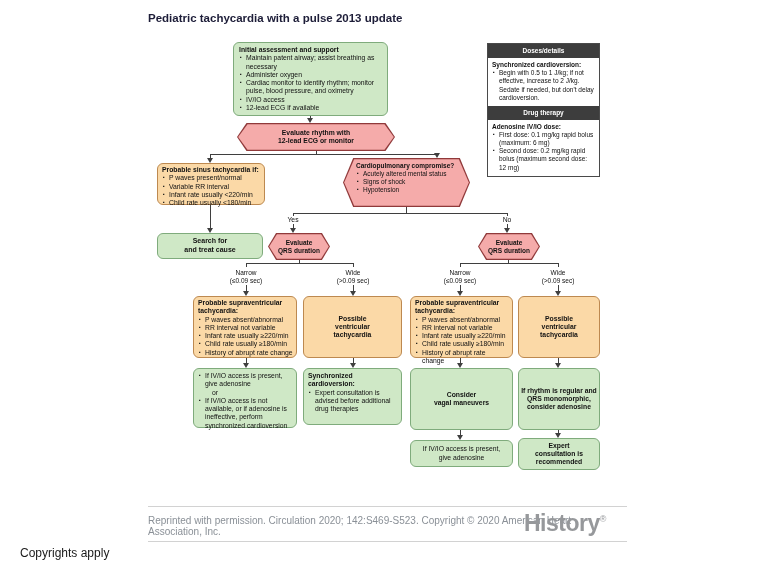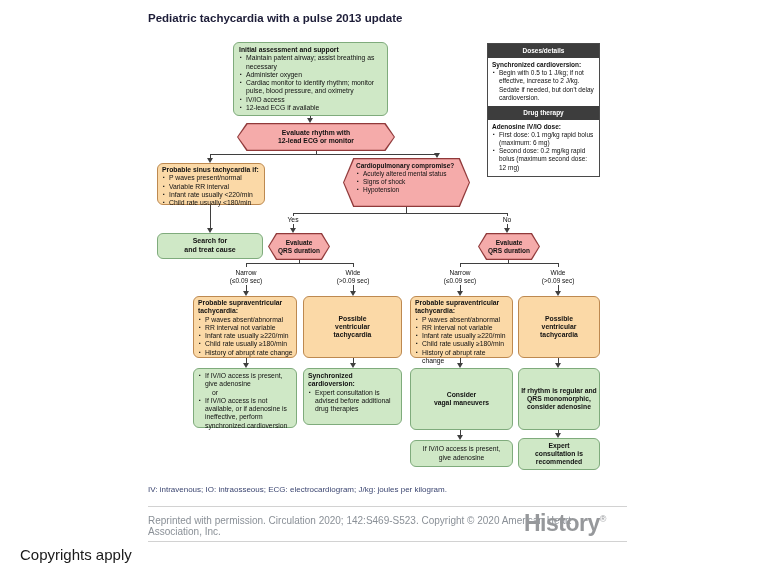--- a/index.html
+++ b/index.html
@@ -39,21 +39,21 @@
          font-size:6.5px;line-height:1.25;box-sizing:border-box;}
   .pbar{background:var(--panel-header-bg,#3d3d3d);color:var(--panel-header-text,#fff);font-weight:bold;
         text-align:center;padding:3px 2px;}
   .psec{padding:3px 4px 4px 4px;}
   
   #abbrev{left:148px;top:485px;font-size:8px;color:var(--abbrev-color,#3c4671);}
   .rule{position:absolute;left:148px;width:479px;height:1px;background:var(--rule-color,#d2d2d2);}
   #reprint{left:148px;top:515px;font-size:10px;color:var(--muted-color,#8a9097);width:440px;}
   #logo{left:524px;top:510px;font-size:23px;font-weight:bold;color:var(--logo-color,#96989b);letter-spacing:-0.5px;}
   #logo sup{font-size:9px;font-weight:normal;}
-  #copyrights{left:20px;top:546px;font-size:15px;color:#1a1a1a;}
+  #copyrights{left:20px;top:546px;font-size:12px;color:#1a1a1a;}
 </style>
 </head>
 <body>
 
 <div id="canvas">
 
   <div class="abs" id="title">Pediatric tachycardia with a pulse 2013 update</div>
 
   <div class="box green pad" style="left:233px;top:42px;width:155px;height:74px;">
     <div class="hd">Initial assessment and support</div>
@@ -254,20 +254,19 @@
   <div class="vl" style="left:460px;top:358px;height:5px;"></div>
   <div class="ah" style="left:460px;top:363px;"></div>
   <div class="vl" style="left:558px;top:358px;height:5px;"></div>
   <div class="ah" style="left:558px;top:363px;"></div>
 
   <div class="vl" style="left:460px;top:430px;height:5px;"></div>
   <div class="ah" style="left:460px;top:435px;"></div>
   <div class="vl" style="left:558px;top:430px;height:3px;"></div>
   <div class="ah" style="left:558px;top:433px;"></div>
 
-  <div class="abs" id="abbrev">IV: intravenous; IO: intraosseous; ECG: electrocardiogram; J/kg: joules per kilogram.</div>
   <div class="rule" style="top:506px;"></div>
   <div class="abs" id="reprint">Reprinted with permission. Circulation 2020; 142:S469-S523. Copyright © 2020 American Heart Association, Inc.</div>
   <div class="abs" id="logo"><span>History</span><sup>®</sup></div>
   <div class="rule" style="top:541px;"></div>
   <div class="abs" id="copyrights">Copyrights apply</div>
 
 </div>
 
 </body></html>

